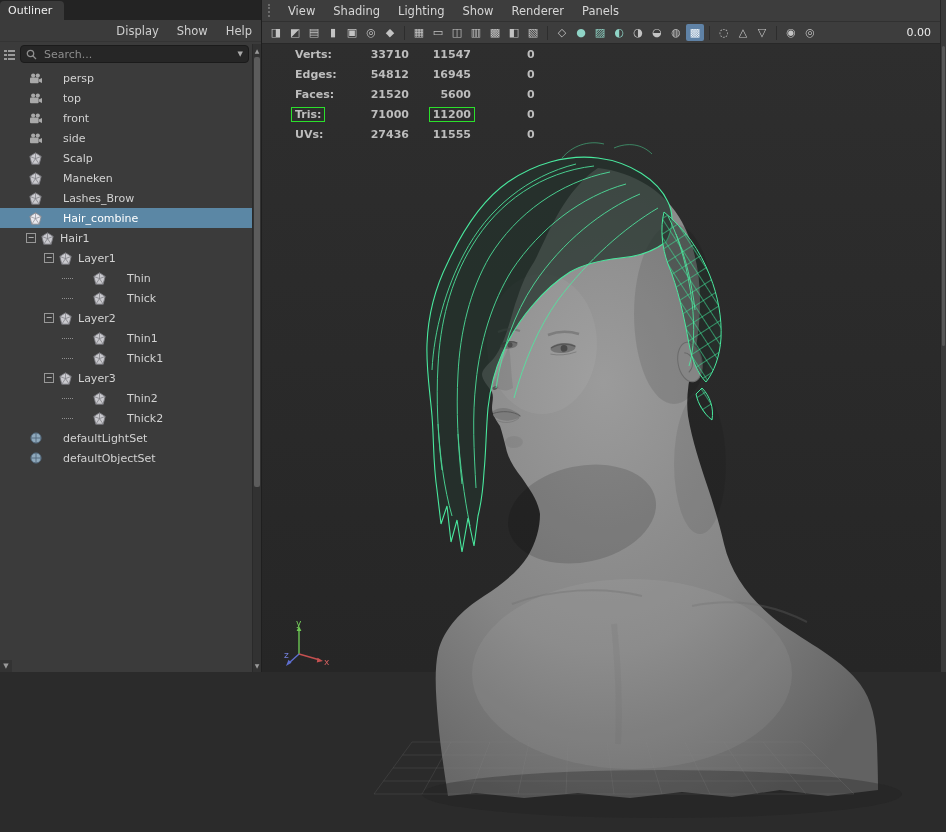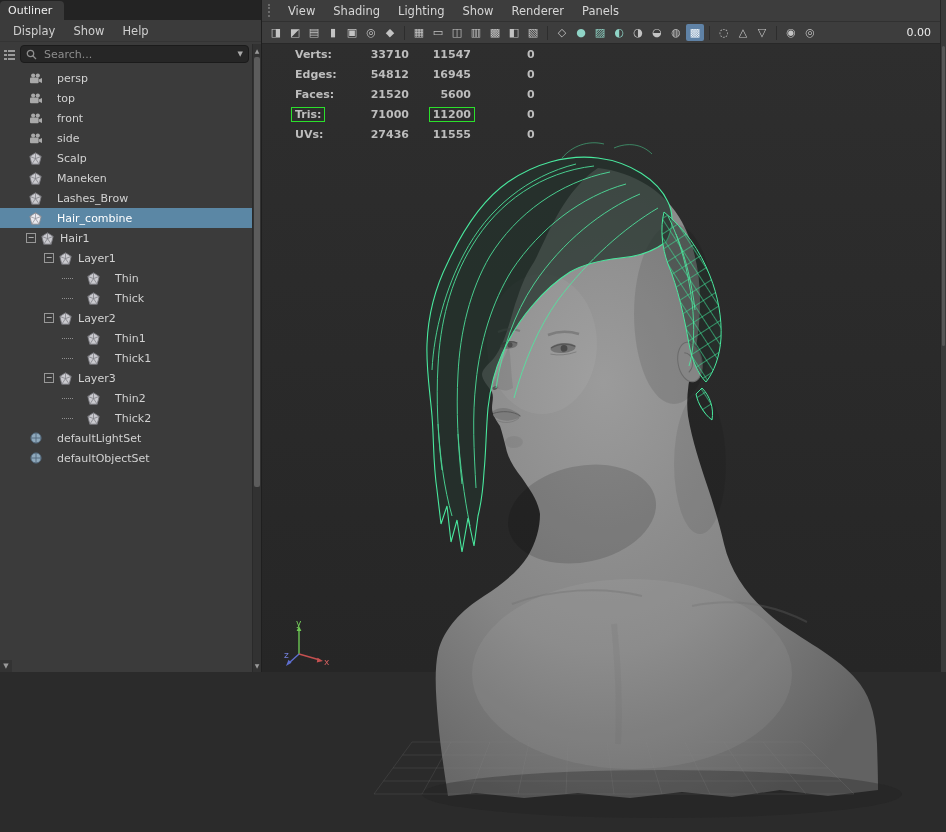--- a/index.html
+++ b/index.html
@@ -4,30 +4,30 @@
 <style>
   html,body{margin:0;padding:0;width:946px;height:832px;overflow:hidden;
     background:#2b2b2b;font-family:"DejaVu Sans","Liberation Sans",sans-serif;}
   *{box-sizing:border-box;}
   .app{display:flex;width:946px;height:672px;}
 
   
   .outliner{width:262px;background:#3b3b3b;display:flex;flex-direction:column;position:relative;border-right:1px solid #1f1f1f;}
   .ol-tabbar{height:20px;background:#232323;display:flex;align-items:flex-end;}
   .ol-tab{background:#3a3a3a;color:#eee;font-size:11px;padding:3px 12px 3px 8px;border-radius:4px 4px 0 0;}
-  .ol-menubar{height:22px;background:#3b3b3b;display:flex;align-items:center;padding-left:4px;border-bottom:1px solid #343434;}
+  .ol-menubar{height:22px;background:#3b3b3b;display:flex;align-items:center;padding-left:4px;border-bottom:1px solid #343434;justify-content:flex-end;}
   .ol-menu{color:#cfcfcf;font-size:11.5px;padding:2px 9px;cursor:default;}
   .ol-searchrow{height:24px;display:flex;align-items:center;padding:0 12px 0 3px;gap:4px;background:#3b3b3b;}
   .listicon{width:13px;height:13px;display:flex;}
   .searchbox{flex:1;height:18px;background:#262626;border:1px solid #1b1b1b;border-radius:4px;display:flex;align-items:center;padding:0 5px;gap:5px;}
   .search-field{flex:1;background:transparent;border:none;outline:none;color:#c5c5c5;font-size:11px;font-family:inherit;min-width:0;}
   .search-field::placeholder{color:#8d8d8d;}
   .caret{color:#aaa;font-size:7px;line-height:1;}
   .tree{flex:1;padding-top:2px;overflow:hidden;}
-  .row{height:20px;display:flex;align-items:center;color:#d2d2d2;font-size:11px;gap:13px;white-space:nowrap;cursor:default;}
+  .row{height:20px;display:flex;align-items:center;color:#d2d2d2;font-size:11px;gap:19px;white-space:nowrap;cursor:default;}
   .row.sel{background:#5b87a5;color:#fff;}
   .exp{width:10px;height:10px;border:1px solid #979797;color:#ddd;font-size:8px;line-height:8px;text-align:center;flex:none;background:#3b3b3b;}
   .dash{width:11px;height:0;border-top:1px dotted #8f8f8f;flex:none;}
   .ic{width:15px;height:13px;display:flex;align-items:center;justify-content:center;flex:none;}
   .lbl{padding-left:1px;}
   .ol-scroll{position:absolute;right:0;top:44px;bottom:0;width:9px;background:#323232;border-left:1px solid #2a2a2a;}
   .ol-thumb{position:absolute;top:13px;height:430px;left:1px;right:1px;background:#5c5c5c;border-radius:2px;}
   .sarr{position:absolute;left:0;width:8px;height:11px;color:#9a9a9a;font-size:6px;text-align:center;line-height:11px;}
   .sarr.up{top:1px;} .sarr.dn{bottom:1px;}
   .ol-corner{position:absolute;left:0;bottom:0;width:12px;height:12px;background:#333;color:#999;font-size:7px;line-height:12px;text-align:center;}

